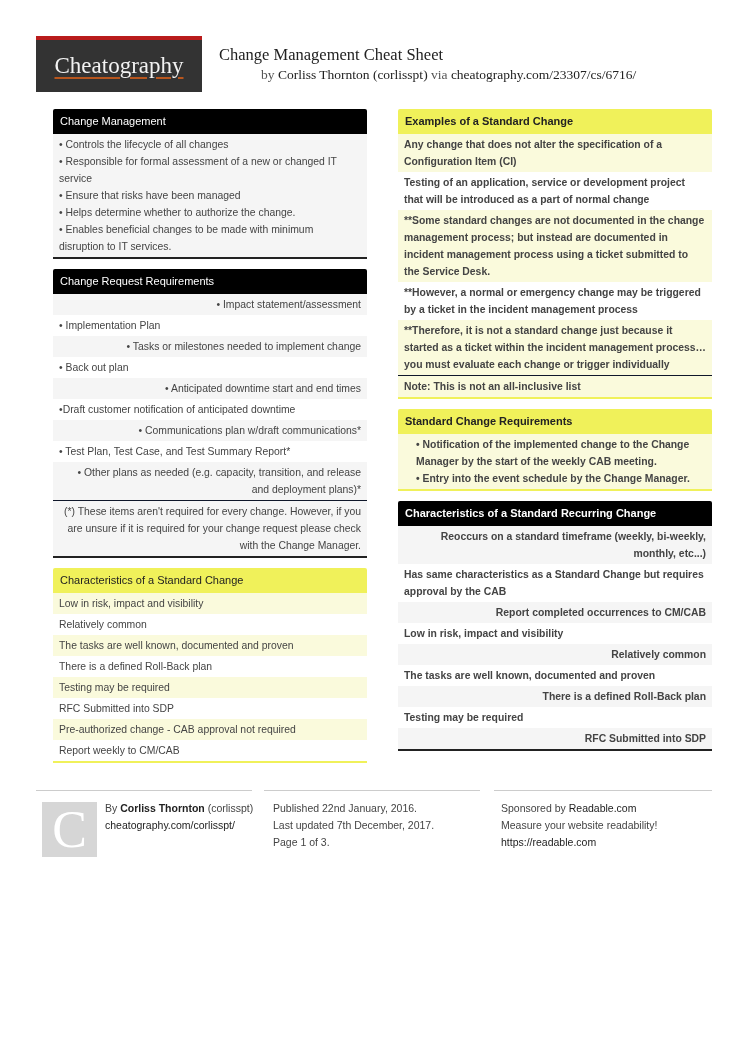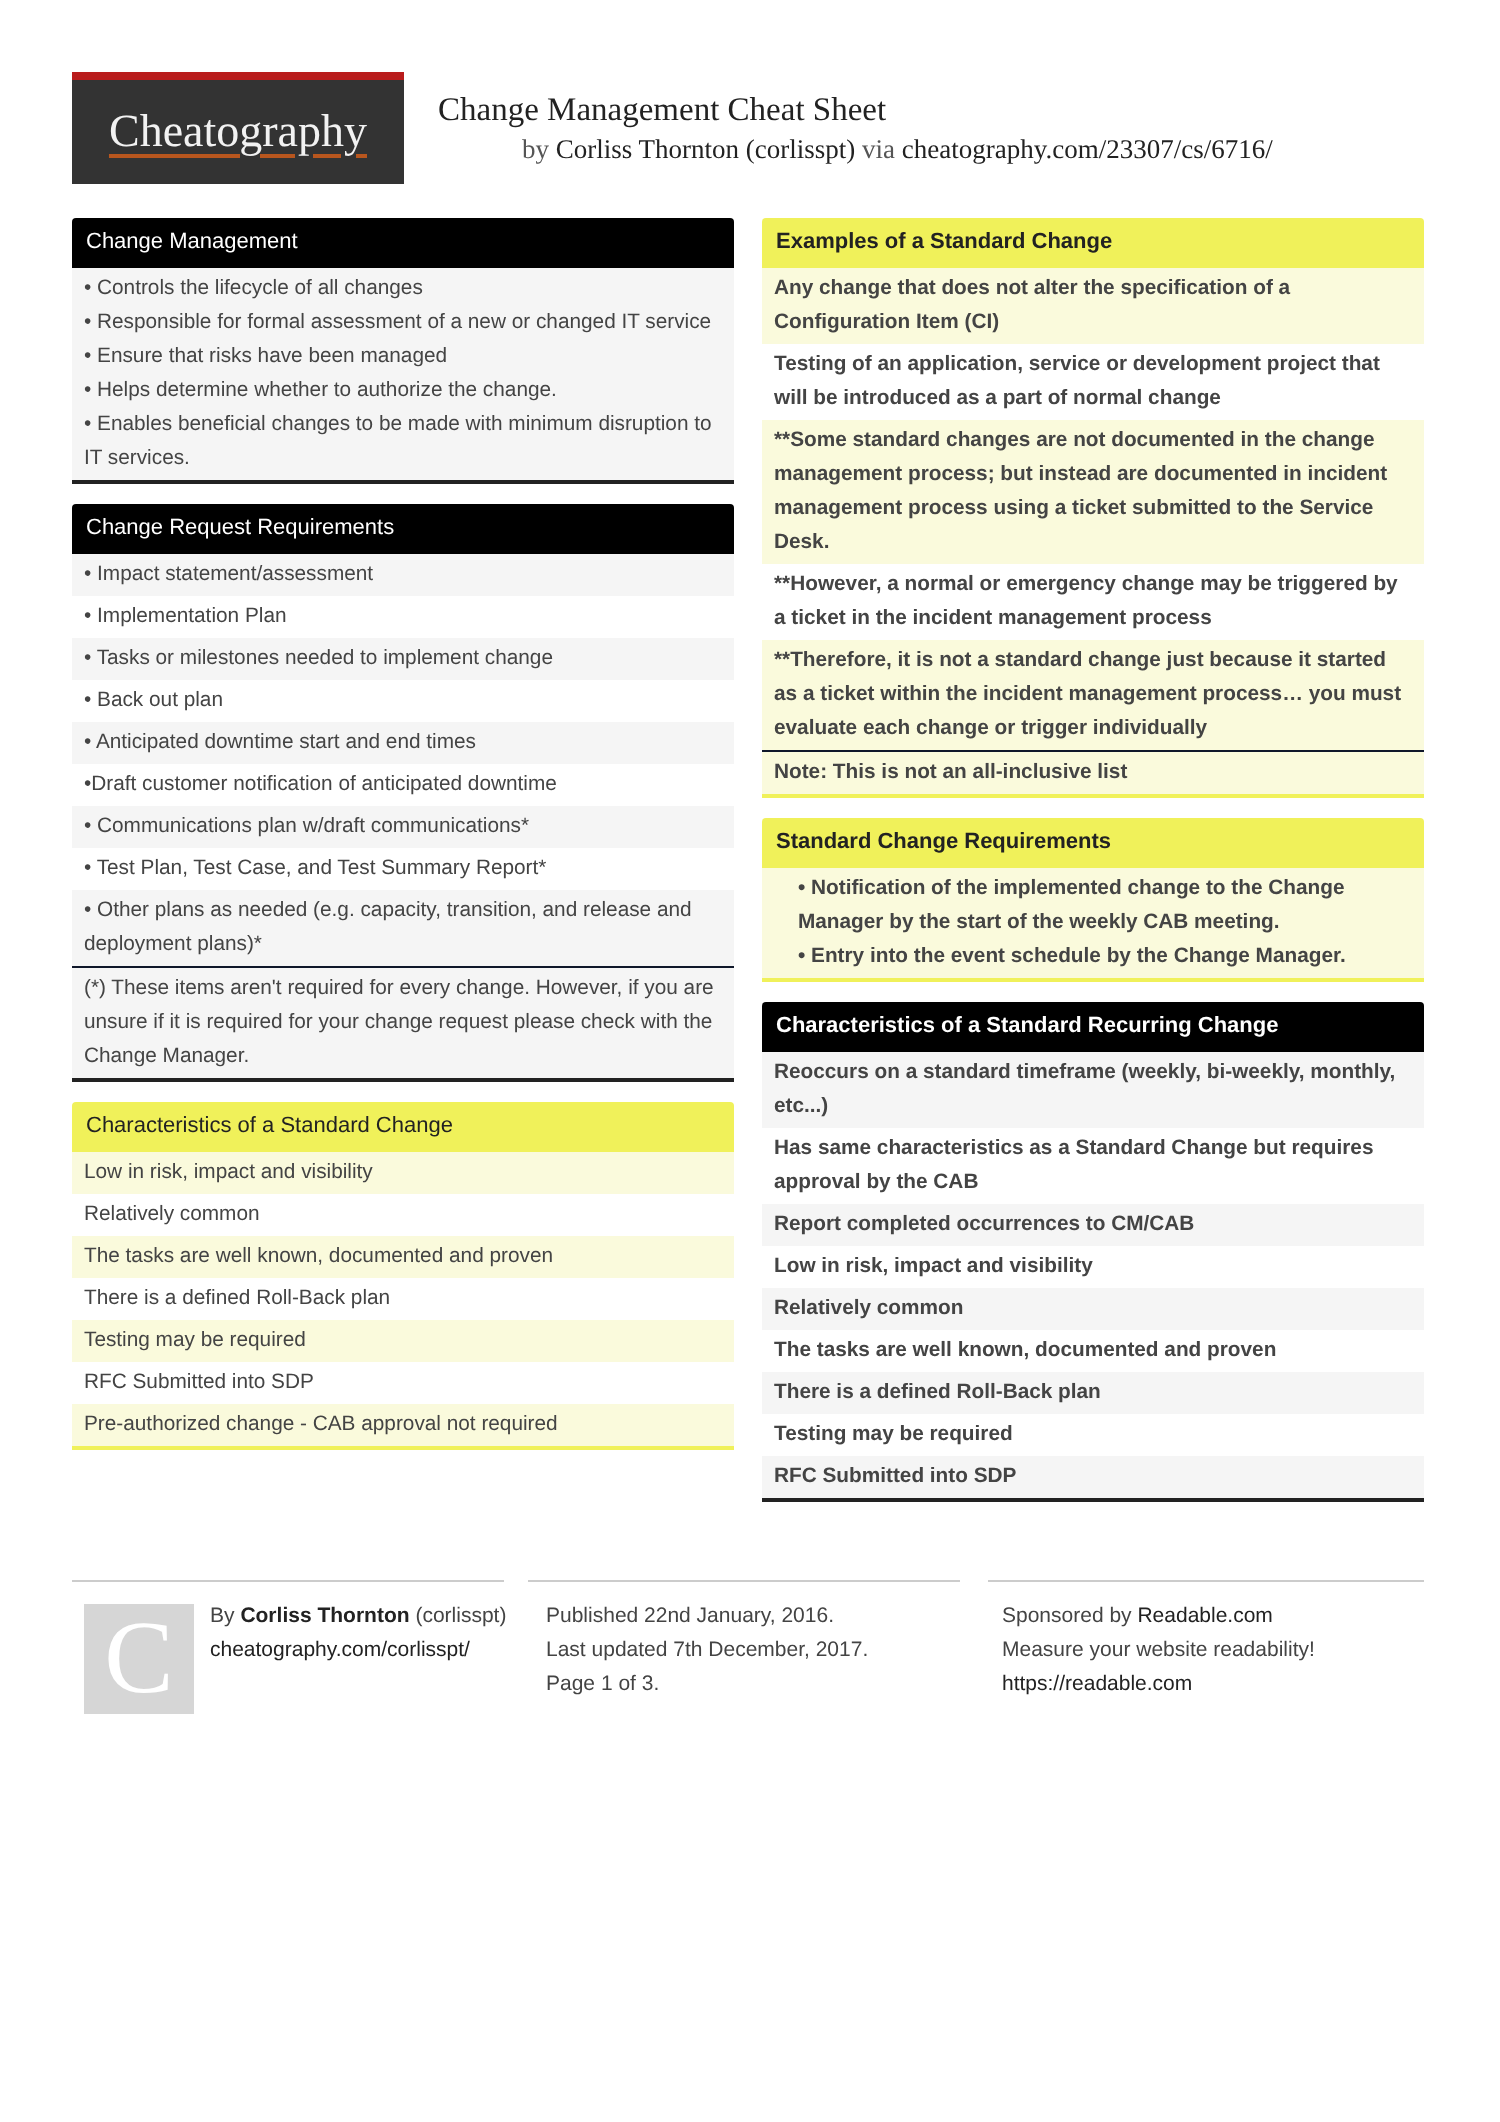--- a/index.html
+++ b/index.html
@@ -6,26 +6,26 @@
   body { width: 750px; height: 1061px; background: #ffffff; font-family: "Liberation Sans", sans-serif; color: #333; position: relative; overflow: hidden; }
   .logo { position: absolute; left: 36px; top: 36px; width: 166px; height: 56px; background: #333333; border-top: 4px solid #b91c1c; display: flex; align-items: center; justify-content: center; }
   .logo span { font-family: "Liberation Serif", serif; font-size: 23px; color: #f2f2f2; text-decoration: underline; text-decoration-color: #b8561e; text-decoration-thickness: 2px; text-underline-offset: 4px; }
   .title-block { position: absolute; left: 219px; top: 45px; font-family: "Liberation Serif", serif; }
   .title { font-size: 16.5px; color: #222; }
   .byline { font-size: 13.5px; color: #555; margin-top: 2px; padding-left: 42px; }
   .byline b { color: #222; font-weight: normal; }
   .col { position: absolute; top: 109px; width: 331px; }
   .col.left { left: 36px; }
   .col.right { left: 381px; font-weight: bold; }
-  .sec { margin-bottom: 10px; }
+  .sec { margin-bottom: 10px; margin-left: 17px; }
   .hdr { font-size: 11px; padding: 6px 7px; height: 25px; line-height: 13px; border-radius: 2px 2px 0 0; }
   .hdr.black { background: #000; color: #fff; }
   .hdr.yellow { background: #f0f15a; color: #222; }
   .row { font-size: 10.4px; line-height: 17px; padding: 2px 6px; color: #444; }
-  .black-sec .row.alt { background: #f5f5f5; }
+  .black-sec .row.alt { background: #f5f5f5; text-align: right; }
   .black-sec .row { background: #fff; }
   .yellow-sec .row.alt { background: #fafadc; }
   .yellow-sec .row { background: #fff; }
   .block { background: #f5f5f5; }
   .yellow-sec .block { background: #fafadc; }
   .end-black { border-bottom: 2px solid #222; }
   .end-yellow { border-bottom: 2px solid #f0f15a; }
   .divider { border-top: 1px solid #0f172a; }
   .footer { position: absolute; top: 790px; left: 36px; width: 676px; }
   .fline { position: absolute; top: 0; height: 1px; background: #ccc; }
@@ -78,20 +78,21 @@
 
   <div class="sec yellow-sec end-yellow">
     <div class="hdr yellow">Characteristics of a Standard Change</div>
     <div class="row alt">Low in risk, impact and visibility</div>
     <div class="row">Relatively common</div>
     <div class="row alt">The tasks are well known, documented and proven</div>
     <div class="row">There is a defined Roll-Back plan</div>
     <div class="row alt">Testing may be required</div>
     <div class="row">RFC Submitted into SDP</div>
     <div class="row alt">Pre-authorized change - CAB approval not required</div>
+    <div class="row">Report weekly to CM/CAB</div>
   </div>
 </div>
 
 <div class="col right">
   <div class="sec yellow-sec end-yellow">
     <div class="hdr yellow">Examples of a Standard Change</div>
     <div class="row alt">Any change that does not alter the specification of a Configuration Item (CI)</div>
     <div class="row">Testing of an application, service or development project that will be introduced as a part of normal change</div>
     <div class="row alt">**Some standard changes are not documented in the change management process; but instead are documented in incident management process using a ticket submitted to the Service Desk.</div>
     <div class="row">**However, a normal or emergency change may be triggered by a ticket in the incident management process</div>

